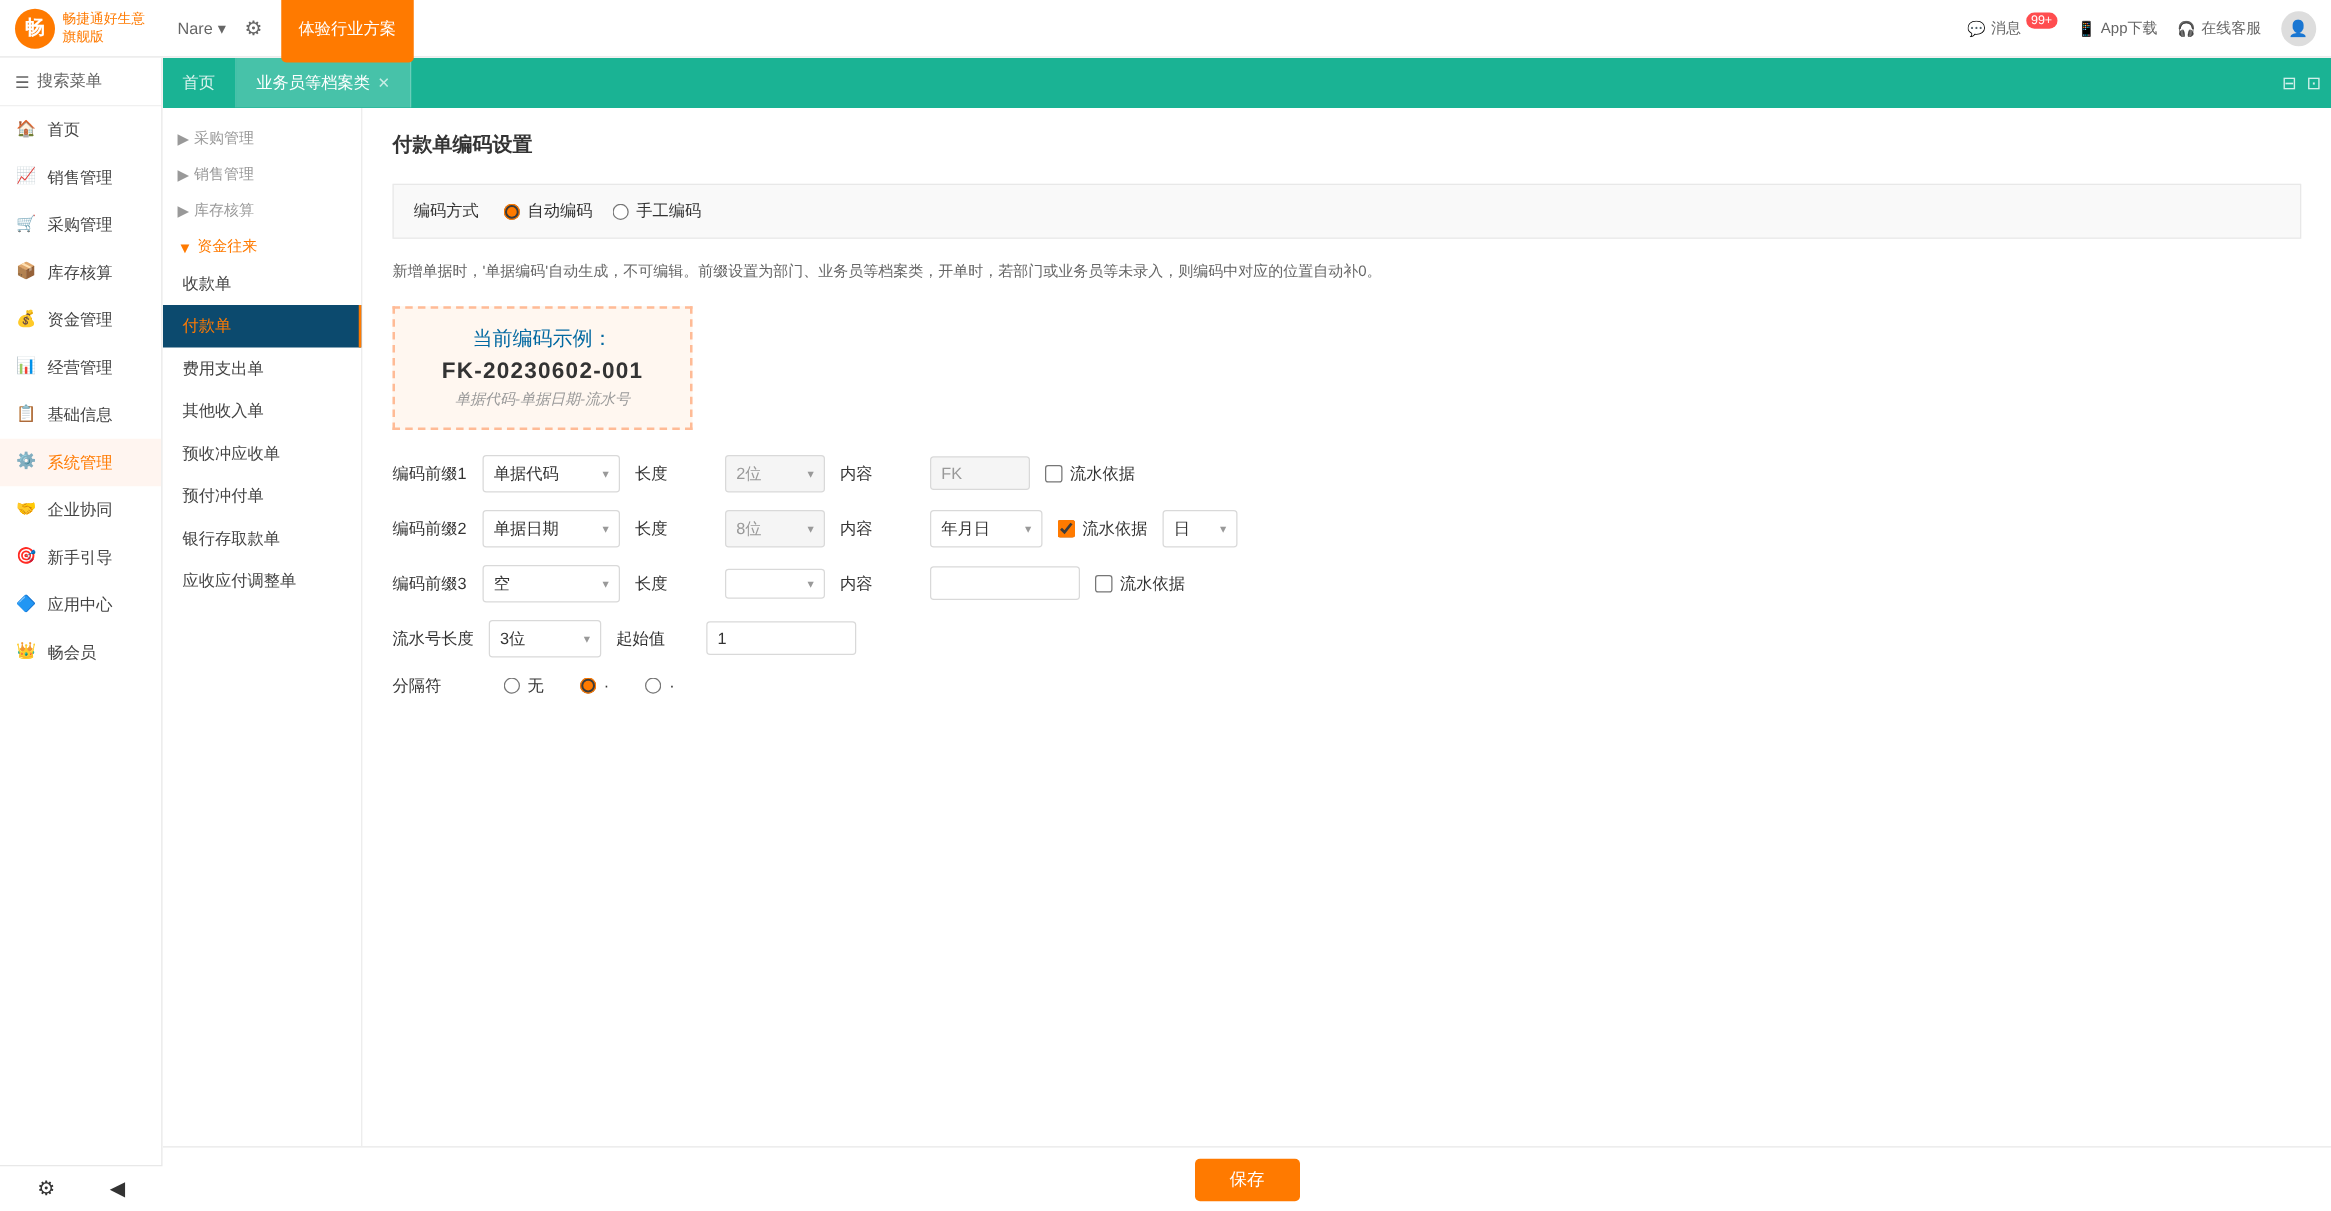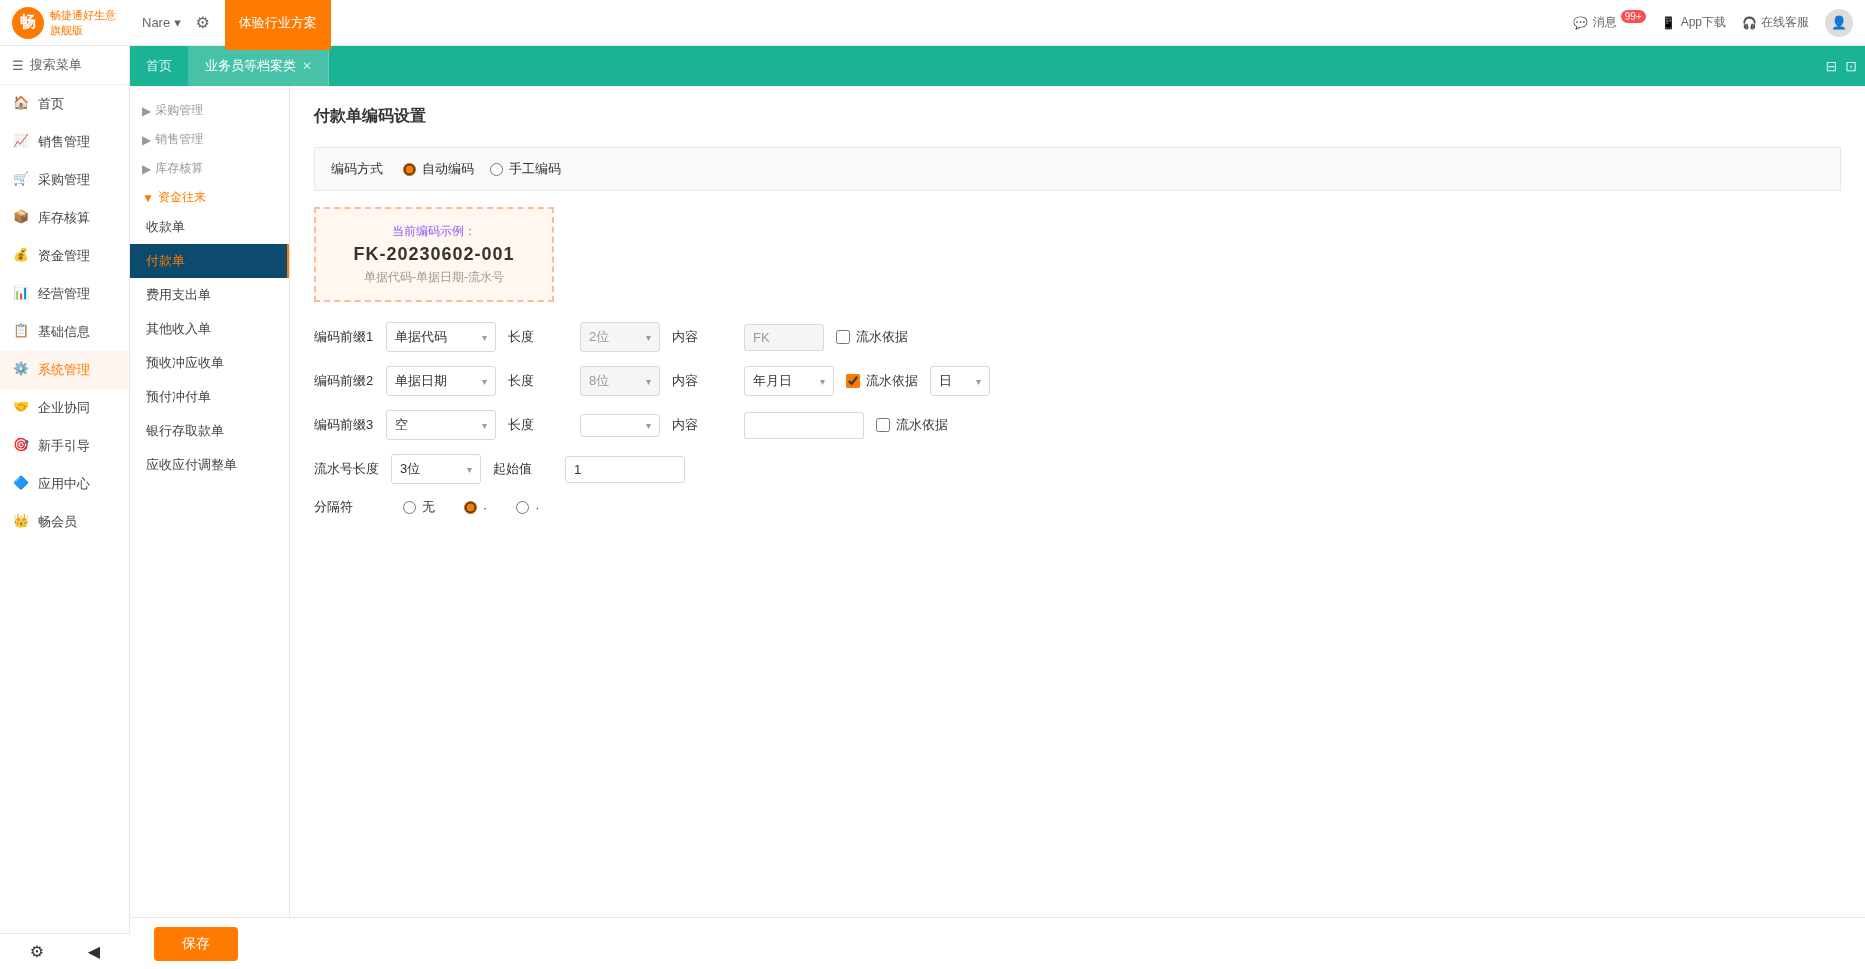--- a/index.html
+++ b/index.html
@@ -148,21 +148,21 @@
       background: #fff7f0;
       padding: 14px 20px;
       display: inline-block;
       margin-bottom: 20px;
       min-width: 240px;
       text-align: center;
     }
     .code-example {
       font-size: 18px; font-weight: bold; color: #333; letter-spacing: 1px;
     }
-    .code-desc { font-size: 12px; color: #999; margin-top: 4px; }
+    .code-desc { font-size: 12px; color: #999; margin-top: 4px; font-style: italic; }
 
     
     .auto-fill-row {
       display: flex; align-items: center; gap: 8px; margin-bottom: 20px;
     }
 
     
     .form-row {
       display: flex; align-items: center; gap: 12px; margin-bottom: 14px;
     }
@@ -195,21 +195,21 @@
 
     
     .separator-row {
       display: flex; align-items: center; gap: 29px; margin-bottom: 20px;
     }
 
     
     .save-bar {
       position: fixed; bottom: 0; left: 130px; right: 0;
       height: 52px; background: #fff; border-top: 1px solid #e8e8e8;
-      display: flex; align-items: center; justify-content: flex-start;
+      display: flex; align-items: center; justify-content: center;
       padding: 0 24px;
       z-index: 80;
     }
     .save-btn {
       background: #ff7a00; color: #fff; border: none;
       padding: 8px 28px; border-radius: 4px; font-size: 14px;
       cursor: pointer;
     }
   </style>
 </head>
@@ -382,24 +382,25 @@
           <span>自动编码</span>
         </label>
         <label class="radio-item">
           <input type="radio" name="encoding" style="">
           <span>手工编码</span>
         </label>
       </div>
     </div>
 
     
+    <div class="info-text">新增单据时，'单据编码'自动生成，不可编辑。前缀设置为部门、业务员等档案类，开单时，若部门或业务员等未录入，则编码中对应的位置自动补0。</div>
 
     
     <div class="code-preview">
-      <div style="font-size:12px; color:#8b5cf6; margin-bottom:4px;">当前编码示例：</div>
+      <div style="font-size:16px; color:#0369a1; margin-bottom:4px;">当前编码示例：</div>
       <div class="code-example">FK-20230602-001</div>
       <div class="code-desc">单据代码-单据日期-流水号</div>
     </div>
 
     
 
     
     <div class="form-row">
       <span class="form-label">编码前缀1</span>
       <div class="form-select" style="min-width:110px;">

